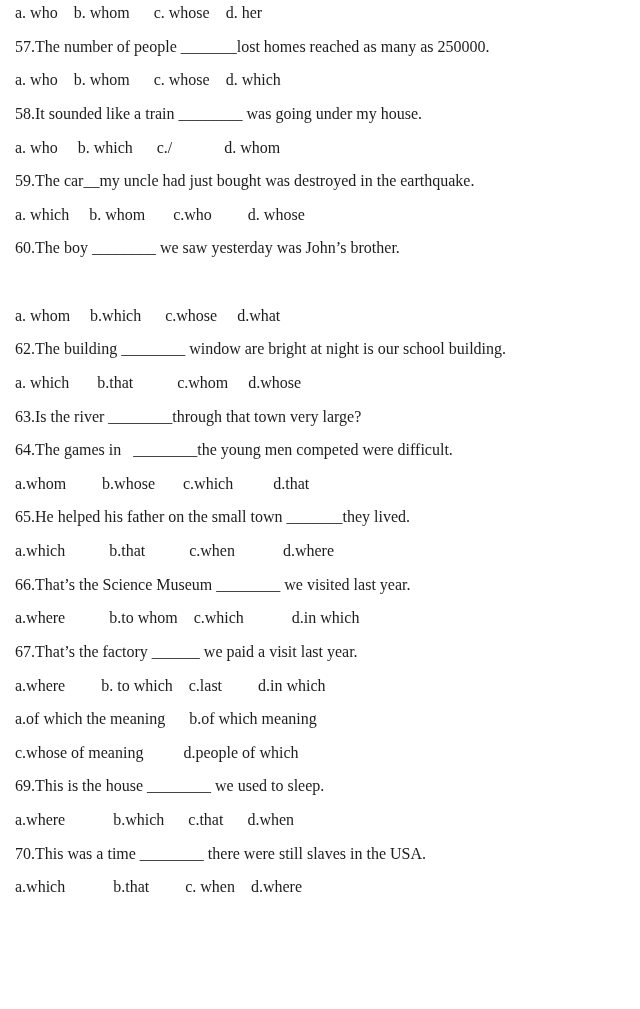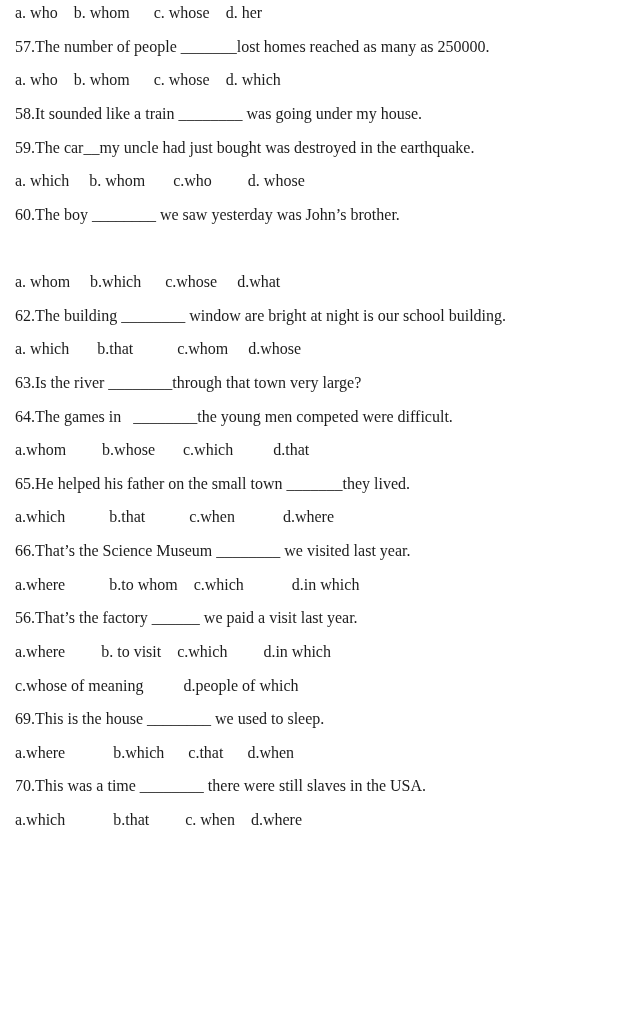--- a/index.html
+++ b/index.html
@@ -29,36 +29,38 @@
   }
 </style>
 </head>
 <body>
 
 <div class="doc">
   <div class="line">a. who    b. whom      c. whose    d. her</div>
   <div class="line">57.The number of people _______lost homes reached as many as 250000.</div>
   <div class="line">a. who    b. whom      c. whose    d. which</div>
   <div class="line">58.It sounded like a train ________ was going under my house.</div>
+  <div class="line">a. who     b. which      c./             d. whom</div>
   <div class="line">59.The car__my uncle had just bought was destroyed in the earthquake.</div>
   <div class="line">a. which     b. whom       c.who         d. whose</div>
   <div class="line">60.The boy ________ we saw yesterday was John’s brother.</div>
   <div class="line">
     
   </div>
   <div class="line">a. whom     b.which      c.whose     d.what</div>
   <div class="line">62.The building ________ window are bright at night is our school building.</div>
   <div class="line">a. which       b.that           c.whom     d.whose</div>
   <div class="line">63.Is the river ________through that town very large?</div>
   <div class="line">64.The games in   ________the young men competed were difficult.</div>
   <div class="line">a.whom         b.whose       c.which          d.that</div>
   <div class="line">65.He helped his father on the small town _______they lived.</div>
   <div class="line">a.which           b.that           c.when            d.where</div>
   <div class="line">66.That’s the Science Museum ________ we visited last year.</div>
   <div class="line">a.where           b.to whom    c.which            d.in which</div>
-  <div class="line">56.That’s the factory ______ we paid a visit last year.</div>
-  <div class="line">a.where         b. to visit    c.which         d.in which</div>
+  <div class="line">67.That’s the factory ______ we paid a visit last year.</div>
+  <div class="line">a.where         b. to which    c.last         d.in which</div>
+  <div class="line">a.of which the meaning      b.of which meaning</div>
   <div class="line">c.whose of meaning          d.people of which</div>
   <div class="line">69.This is the house ________ we used to sleep.</div>
   <div class="line">a.where            b.which      c.that      d.when</div>
   <div class="line">70.This was a time ________ there were still slaves in the USA.</div>
   <div class="line">a.which            b.that         c. when    d.where</div>
 </div>
 
 </body></html>

